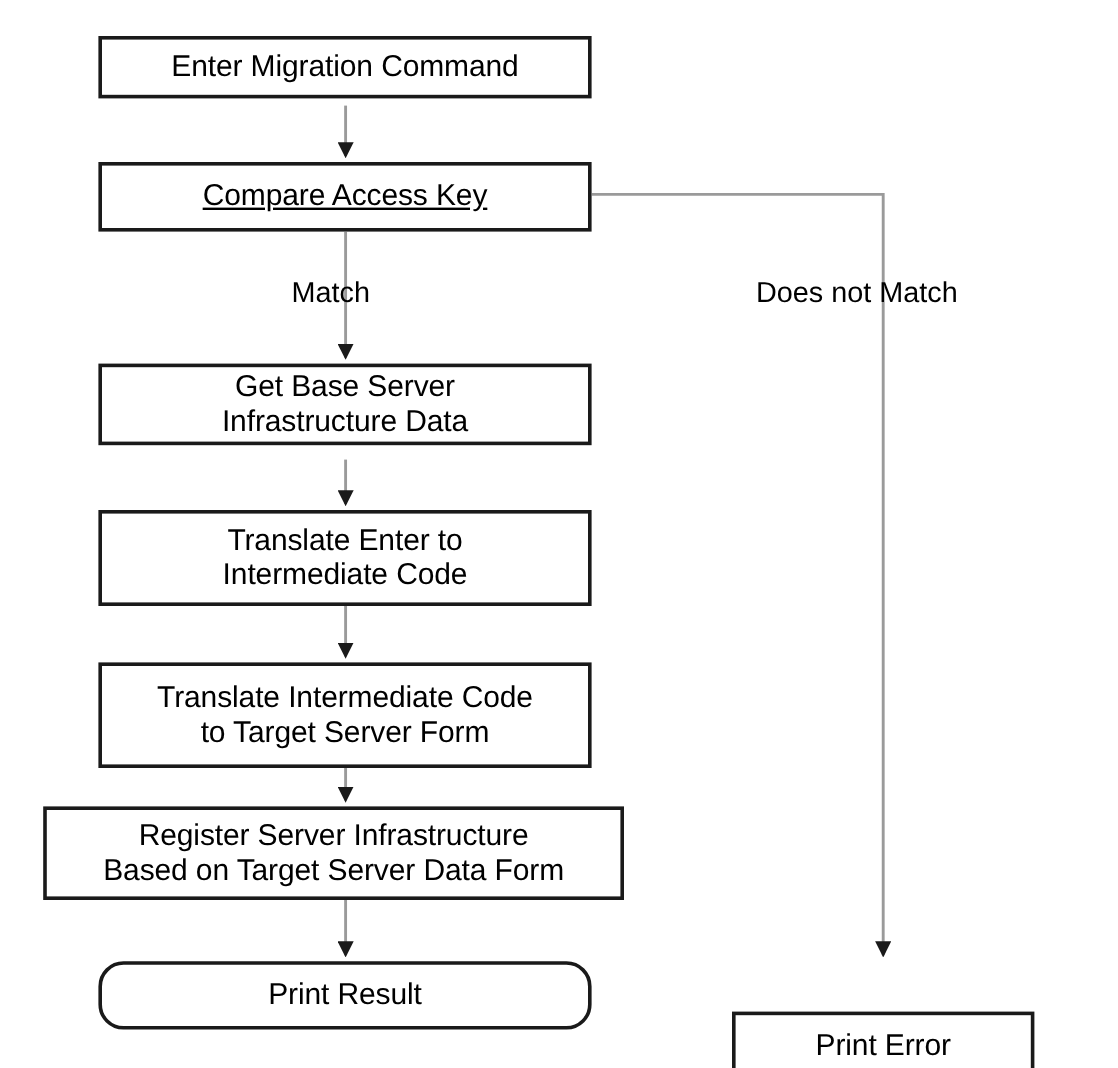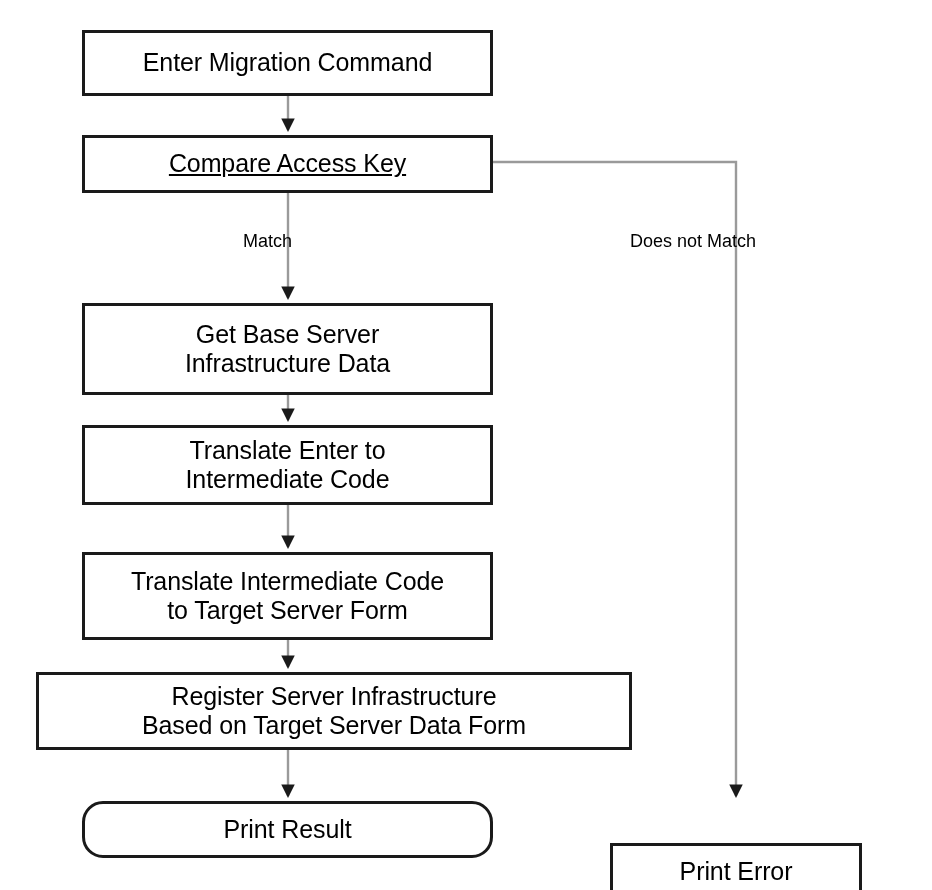--- a/index.html
+++ b/index.html
@@ -34,21 +34,21 @@
     padding: 2px 6px;
     z-index: 3;
   }
   .node .label {
     display: block;
     width: 100%;
   }
   .edge-label {
     position: absolute;
     color: #000000;
-    font-size: 18px;
+    font-size: 24px;
     white-space: nowrap;
     z-index: 4;
     background: transparent;
   }
   .conn {
     position: absolute;
     z-index: 1;
   }
   .conn svg {
     display: block;
@@ -91,50 +91,50 @@
       <g>
         <line x1="288" y1="750" x2="288" y2="796" stroke="#9a9a9a" stroke-width="2.4" marker-end="url(#arrow)"></line>
       </g>
 
       <g>
         <path d="M 493 162 L 736 162 L 736 796" fill="none" stroke="#9a9a9a" stroke-width="2.4" marker-end="url(#arrow)"></path>
       </g>
     </svg>
   </div>
 
-  <div class="node" style="left:82px; top:30px; width:411px; height:66px;">
+  <div class="node" style="left:82px; top:30px; width:411px; height:52px;">
     <span class="label">Enter Migration Command</span>
   </div>
 
   <div class="node" style="left:82px; top:135px; width:411px; height:58px;text-decoration:underline;">
     <span class="label">Compare Access Key</span>
   </div>
 
-  <div class="node" style="left:82px; top:303px; width:411px; height:92px;">
+  <div class="node" style="left:82px; top:303px; width:411px; height:68px;">
     <span class="label">
       <span>Get Base Server</span><br>
       <span>Infrastructure Data</span>
     </span>
   </div>
 
   <div class="node" style="left:82px; top:425px; width:411px; height:80px;">
     <span class="label">
       <span>Translate Enter to</span><br>
       <span>Intermediate Code</span>
     </span>
   </div>
 
   <div class="node" style="left:82px; top:552px; width:411px; height:88px;">
     <span class="label">
       <span>Translate Intermediate Code</span><br>
       <span>to Target Server Form</span>
     </span>
   </div>
 
-  <div class="node" style="left:36px; top:672px; width:596px; height:78px;">
+  <div class="node" style="left:36px; top:672px; width:484px; height:78px;">
     <span class="label">
       <span>Register Server Infrastructure</span><br>
       <span>Based on Target Server Data Form</span>
     </span>
   </div>
 
   <div class="node" style="left:82px; top:801px; width:411px; height:57px;border-radius:21px;">
     <span class="label">Print Result</span>
   </div>
 

